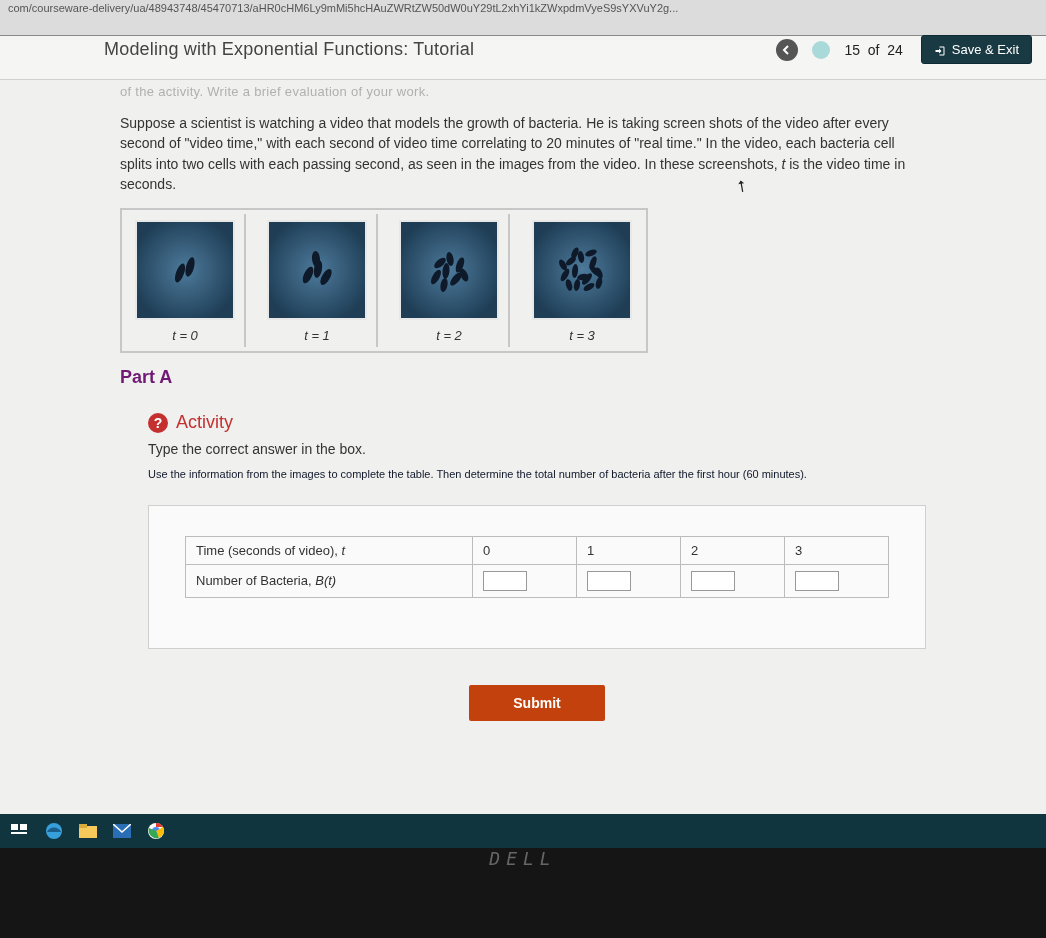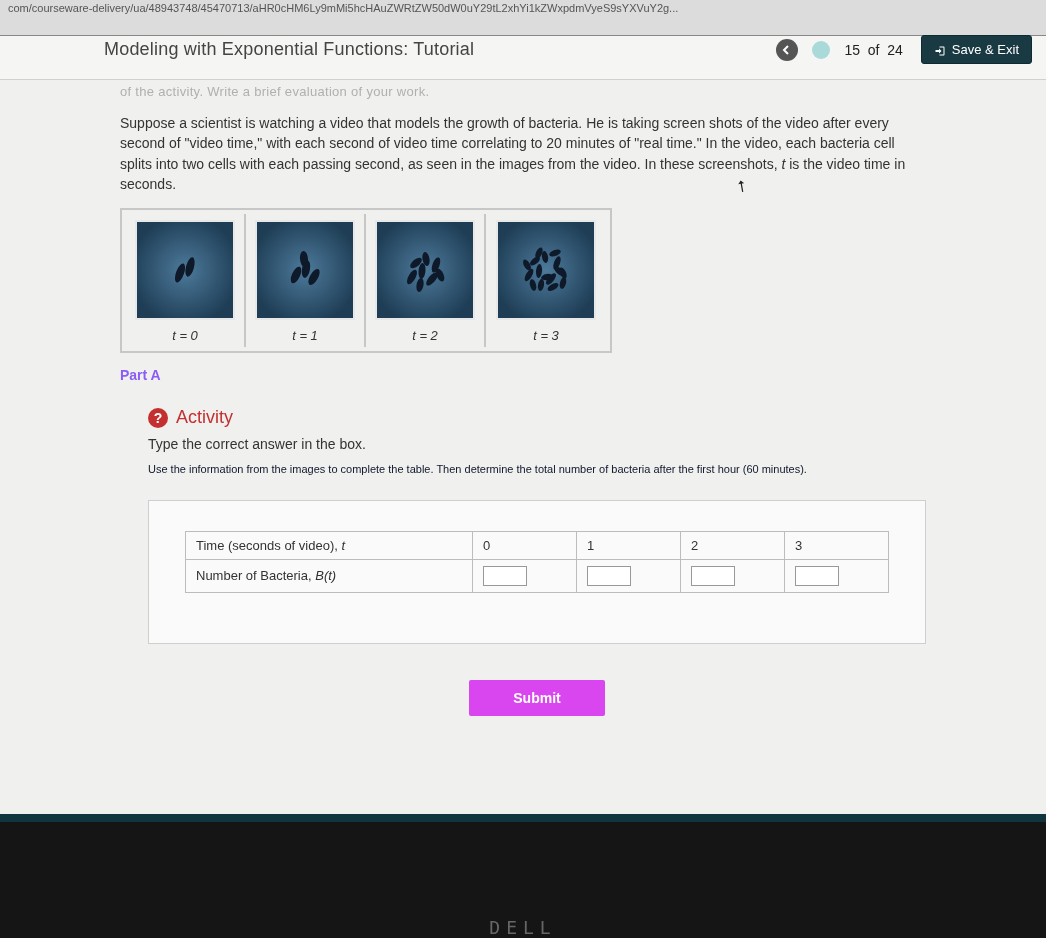--- a/index.html
+++ b/index.html
@@ -52,35 +52,35 @@
   }
   .save-exit svg { width:12px;height:12px;fill:#fff; }
   .content-wrap {
     padding:0 120px 0 120px;
   }
   .faint-line { color:#b0b0b0;font-size:13px;padding:4px 0 14px 0;letter-spacing:0.3px; }
   .activity-h { font-weight:bold;color:#222;font-size:17px;margin-bottom:4px; }
   .activity-p { color:#333;font-size:14px;line-height:1.45;margin-bottom:14px; }
   .italic { font-style:italic; }
   .image-row {
-    display:flex;gap:0;border:2px solid #c7c7c7;padding:4px;width:fit-content;
+    display:flex;gap:12px;border:2px solid #c7c7c7;padding:4px;width:fit-content;
   }
   .img-cell {
     width:120px;border-right:2px solid #c7c7c7;padding:6px 8px 4px 8px;
     display:flex;flex-direction:column;align-items:center;
   }
   .img-cell:last-child { border-right:none; }
   .bact-img {
     width:100px;height:100px;background:#2d5a7a;
     background:radial-gradient(circle at 50% 50%, #4d7a9b 0%, #1f3e56 80%);
     border:2px solid #e8e8e8;
     display:flex;align-items:center;justify-content:center;
   }
   .img-label { font-size:13px;color:#333;margin-top:8px;font-style:italic; }
-  .part-label { font-weight:bold;font-size:14px;color:#8b5cf6;margin:14px 0 24px 0; }
+  .part-label { font-weight:bold;font-size:18px;color:#701a75;margin:14px 0 24px 0; }
   .q-section { padding-left:28px; }
   .q-head { display:flex;align-items:center;gap:8px;margin-bottom:8px; }
   .q-icon {
     width:20px;height:20px;border-radius:50%;background:#c43030;
     color:#fff;font-weight:bold;font-size:14px;display:flex;
     align-items:center;justify-content:center;
   }
   .q-title { font-size:18px;color:#c43030;font-weight:500; }
   .q-instr { font-size:14px;color:#333;margin-bottom:10px; }
   .q-desc { font-size:11px;color:#0f172a;line-height:1.4;margin-bottom:22px; }
@@ -95,32 +95,32 @@
   table.bt td.num { width:110px; }
   .blank-input {
     width:44px;height:20px;border:1px solid #999;background:#fff;
     outline:none;font-size:13px;text-align:center;
   }
   .sentence { font-size:14px;color:#333; }
   .submit-bar {
     margin-top:36px;display:flex;justify-content:center;
   }
   .submit-btn {
-    background:#d946ef;color:#fff;border:none;padding:10px 44px;
+    background:#c2410c;color:#fff;border:none;padding:10px 44px;
     font-size:14px;font-weight:bold;border-radius:2px;cursor:pointer;
   }
   .taskbar {
     position:absolute;left:0;right:0;bottom:90px;height:34px;
     background:#10353f;display:flex;align-items:center;padding:0 10px;gap:14px;
   }
   .tb-icon { width:20px;height:20px;display:flex;align-items:center;justify-content:center; }
   .monitor-bottom {
-    position:absolute;left:0;right:0;bottom:0;height:116px;background:#151515;
-    display:flex;align-items:flex-end;justify-content:center;color:#666;
-    font-family:monospace;letter-spacing:6px;font-size:18px;
+    position:absolute;left:0;right:0;bottom:0;height:90px;background:#151515;
+    display:flex;align-items:flex-start;justify-content:center;color:#666;
+    font-family:monospace;letter-spacing:6px;font-size:18px;font-style:italic;
   }
   .cursor-ptr {
     position:absolute;left:738px;top:178px;font-size:16px;color:#222;
     transform:rotate(-10deg);
   }
   
   .bcell { fill:#0e1a2a; }
 </style>
 </head>
 <body>

